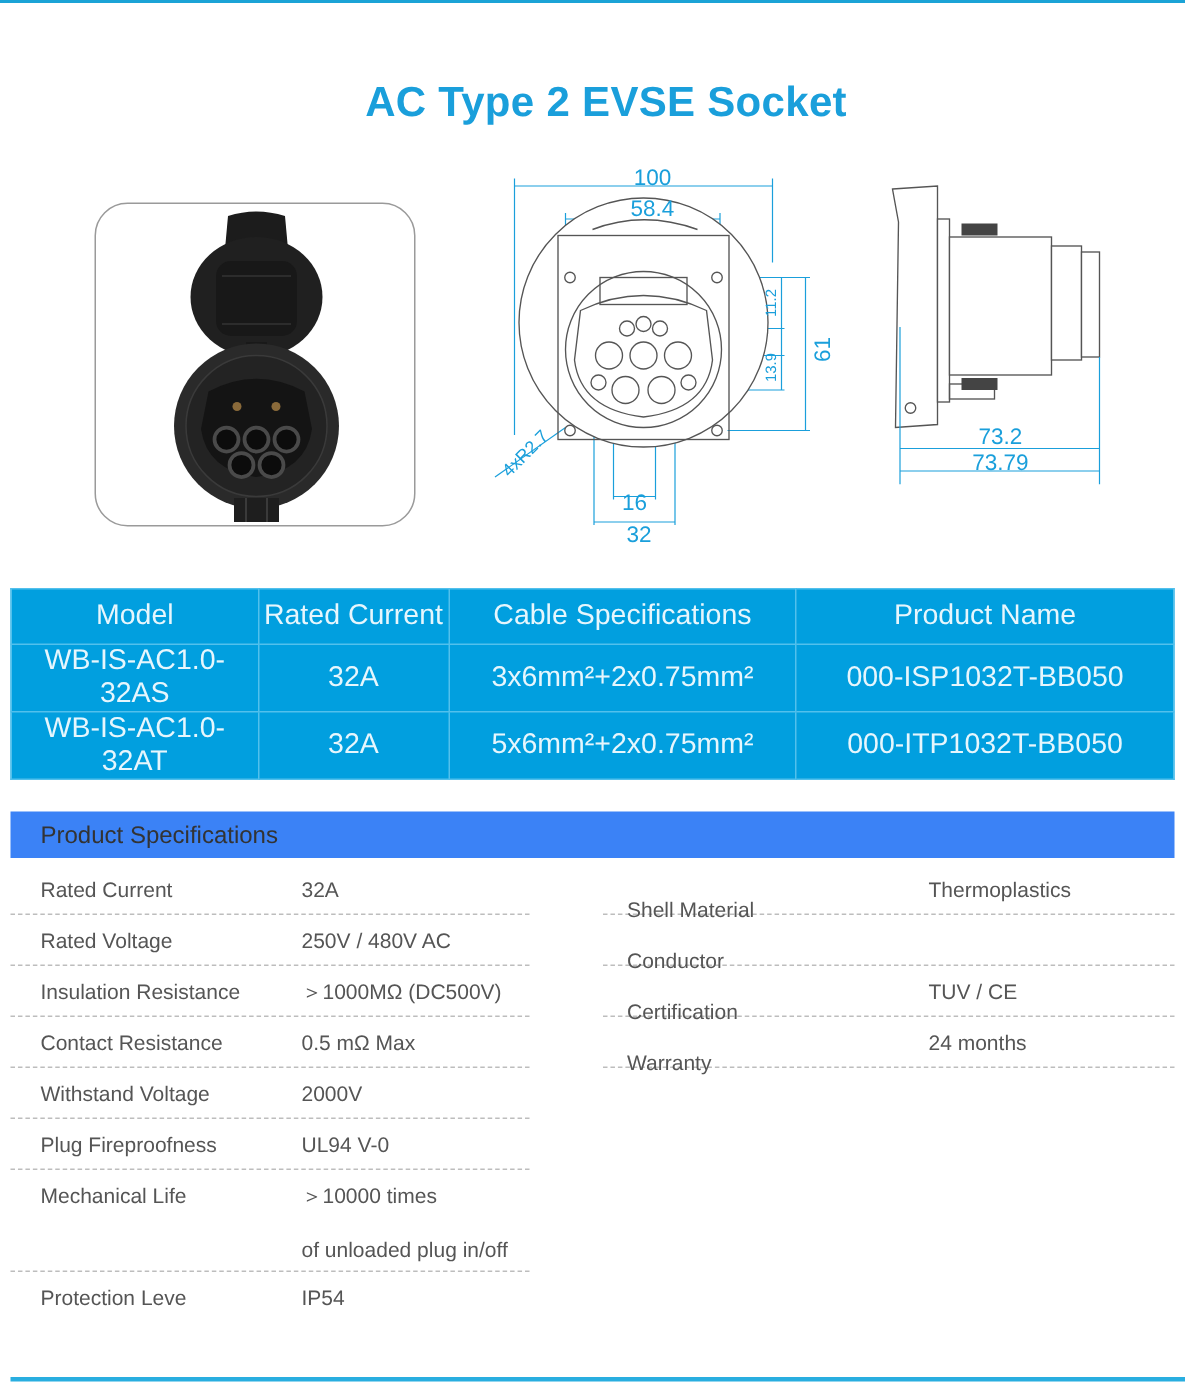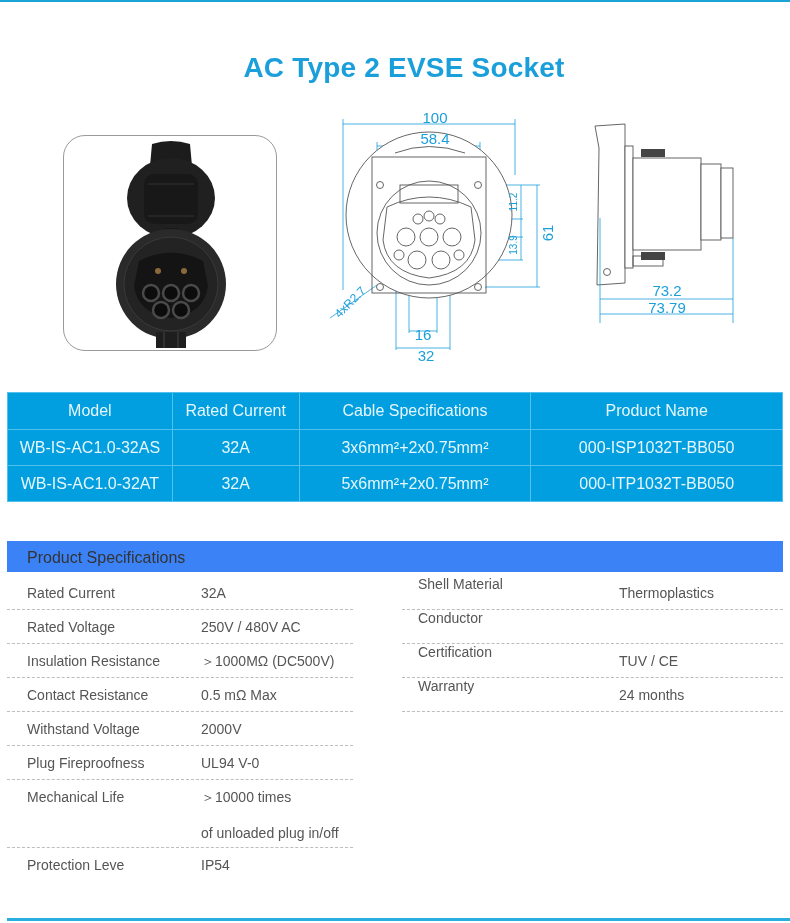--- a/index.html
+++ b/index.html
@@ -22,21 +22,21 @@
   .photo-card svg { position: absolute; left: 0; top: 0; }
 
   
   .front-drawing { position: absolute; left: 325px; top: 105px; }
   .side-drawing { position: absolute; left: 585px; top: 118px; }
 
   
   .model-table {
     position: absolute; left: 7px; top: 392px; width: 776px;
     border-collapse: collapse; background: #019fdf; color: #e6f6fd;
-    font-size: 16px;
+    font-size: 19px;
   }
   .model-table th, .model-table td {
     border: 1px solid #52c0ec; text-align: center; font-weight: normal; height: 36px;
   }
   .model-table th { height: 37px; }
 
   
   .spec-header {
     position: absolute; left: 7px; top: 541px; width: 776px; height: 31px;
     background: #3b82f6;
@@ -47,21 +47,21 @@
   .spec-col { position: absolute; top: 576px; }
   .spec-col.left { left: 7px; width: 346px; }
   .spec-col.right { left: 402px; width: 381px; }
   .spec-row { position: relative; border-bottom: 1px dashed #bdbdbd; height: 34px; }
   .spec-row.no-border { border-bottom: none; }
   .spec-row.tall { height: 68px; }
   .spec-label { position: absolute; left: 20px; top: 9px; font-size: 14px; color: #555; white-space: nowrap; }
   .spec-value { position: absolute; top: 9px; font-size: 14px; color: #555; white-space: nowrap; line-height: 16px; }
   .spec-col.left .spec-value { left: 194px; }
   .spec-col.right .spec-value { left: 172px; margin-left: 45px; }
-  .spec-col.right .spec-label { left: 16px; top: 0; }
+  .spec-col.right .spec-label { left: 16px; top: 22px; }
   .spec-value .line2 { display: block; margin-top: 20px; }
 </style>
 </head>
 <body>
 
 <div class="top-rule"></div>
 
 <h1 class="page-title">AC Type 2 EVSE Socket</h1>
 
 <div class="photo-card">

